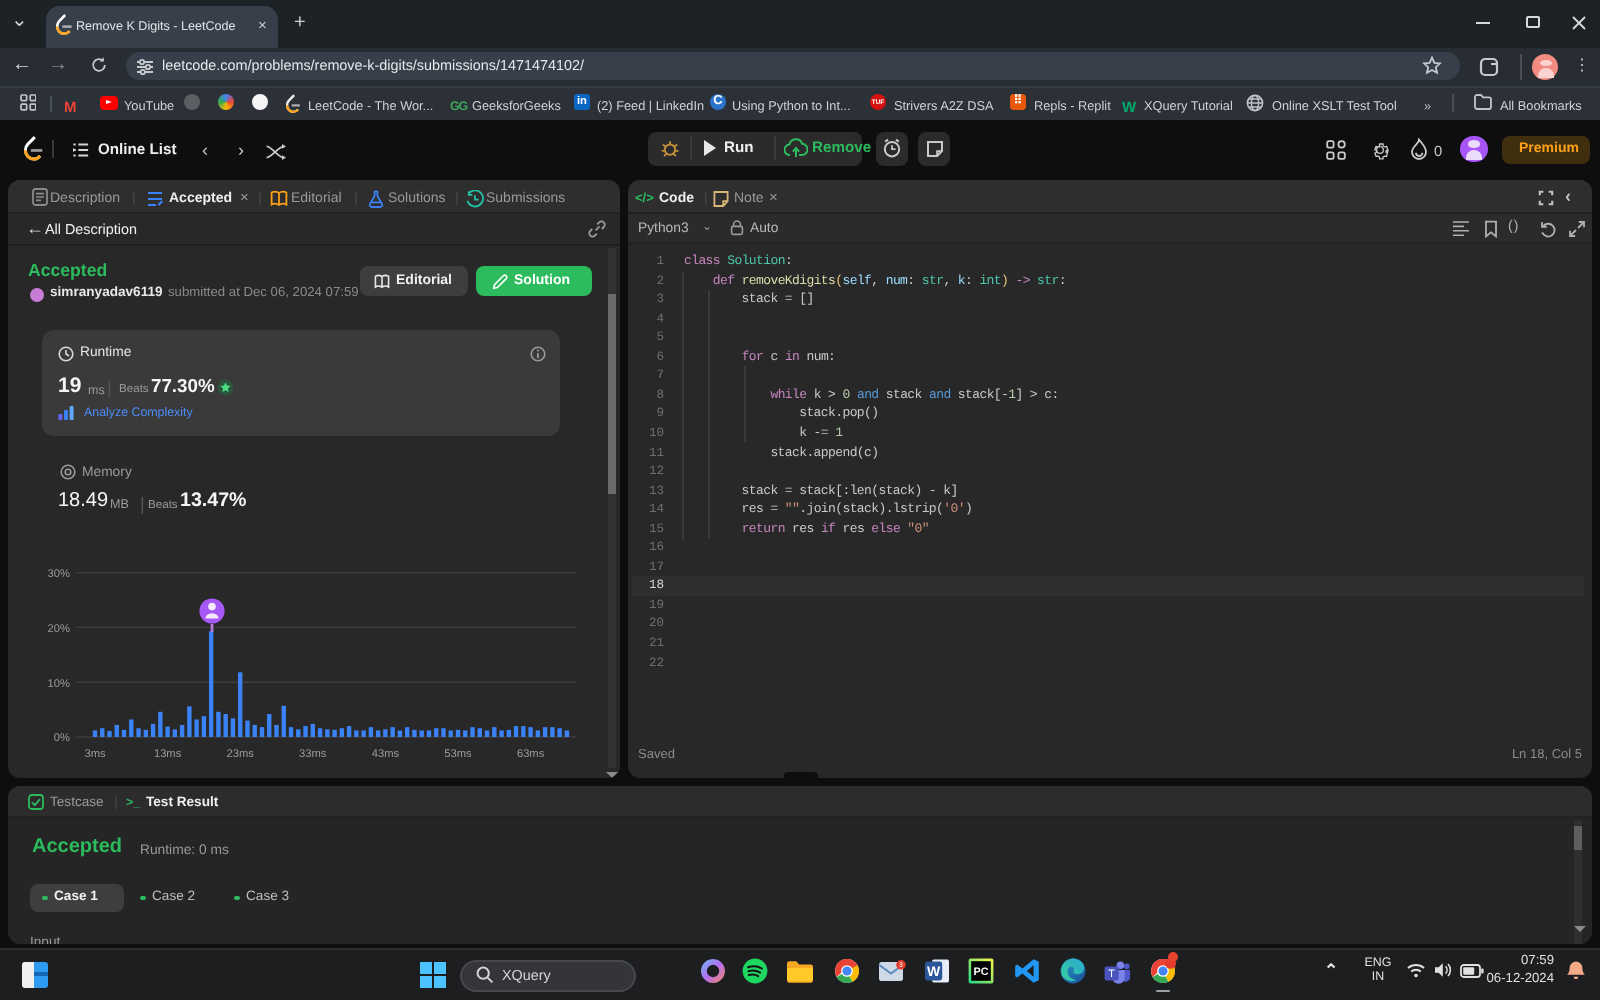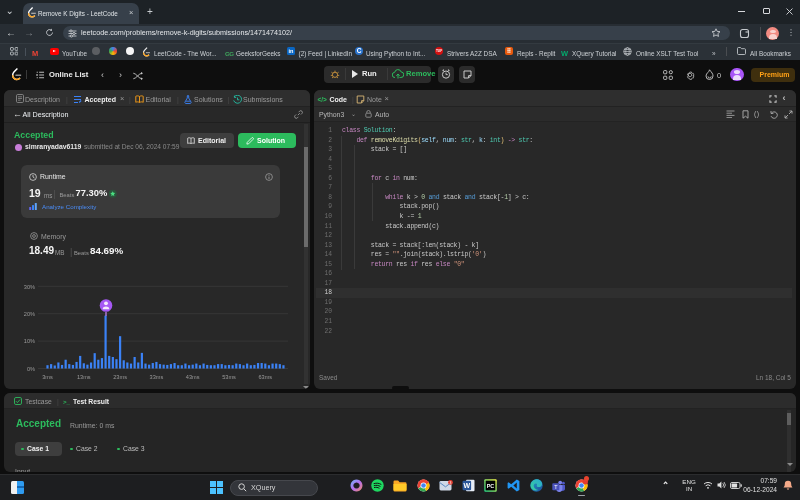--- a/index.html
+++ b/index.html
@@ -292,25 +292,25 @@
       <rect x="3" y="2" width="2" height="5" rx="0.5" fill="#3b82f6"></rect>
       <rect x="5.8" y="0" width="2" height="7" rx="0.5" fill="#60a5fa"></rect>
     </svg>
   <div class="abs" style="left:38px;top:112px;color:#4a8df8;font-size:6.2px;line-height:9px;">Analyze Complexity</div>
 
   <svg class="abs" style="left:26px;top:142px;" width="8" height="8" viewBox="0 0 8 8">
       <circle cx="4" cy="4" r="3.4" fill="none" stroke="#9a9a9a" stroke-width="0.8"></circle>
       <circle cx="4" cy="4" r="1.4" fill="none" stroke="#9a9a9a" stroke-width="0.8"></circle>
     </svg>
   <div class="abs" style="left:37px;top:141.5px;color:#9a9a9a;font-size:6.9px;line-height:9px;">Memory</div>
-  <div class="abs" style="left:25px;top:155px;color:#f5f5f5;font-size:10px;font-weight:bold;line-height:12px;">18.49</div>
+  <div class="abs" style="left:25px;top:155px;color:#f5f5f5;font-size:10px;font-weight:normal;line-height:12px;">18.49</div>
   <div class="abs" style="left:51px;top:158px;color:#9a9a9a;font-size:6.3px;line-height:9px;">MB</div>
   <div class="abs" style="left:66px;top:156px;color:#555;font-size:9px;line-height:12px;">|</div>
   <div class="abs" style="left:70px;top:158.5px;color:#9a9a9a;font-size:5.8px;line-height:9px;">Beats</div>
-  <div class="abs" style="left:86px;top:155px;color:#f5f5f5;font-size:9.8px;font-weight:bold;line-height:12px;">84.69%</div>
+  <div class="abs" style="left:86px;top:155px;color:#f5f5f5;font-size:9.8px;font-weight:bold;line-height:12px;">13.47%</div>
 
   <div id="chartwrap" class="abs" style="left:10px;top:185px;">
       <svg width="290" height="110" viewBox="0 0 290 110">
         <line x1="24" y1="11.3" x2="274" y2="11.3" stroke="#3d3d3d" stroke-width="0.7"></line>
         <line x1="24" y1="38.7" x2="274" y2="38.7" stroke="#3d3d3d" stroke-width="0.7"></line>
         <line x1="24" y1="66.1" x2="274" y2="66.1" stroke="#3d3d3d" stroke-width="0.7"></line>
         <line x1="24" y1="93.5" x2="274" y2="93.5" stroke="#3d3d3d" stroke-width="0.7"></line>
         <text x="21" y="13.5" text-anchor="end" font-size="5.6" fill="#9a9a9a" font-family="Liberation Sans, sans-serif">30%</text>
         <text x="21" y="40.9" text-anchor="end" font-size="5.6" fill="#9a9a9a" font-family="Liberation Sans, sans-serif">20%</text>
         <text x="21" y="68.3" text-anchor="end" font-size="5.6" fill="#9a9a9a" font-family="Liberation Sans, sans-serif">10%</text>

